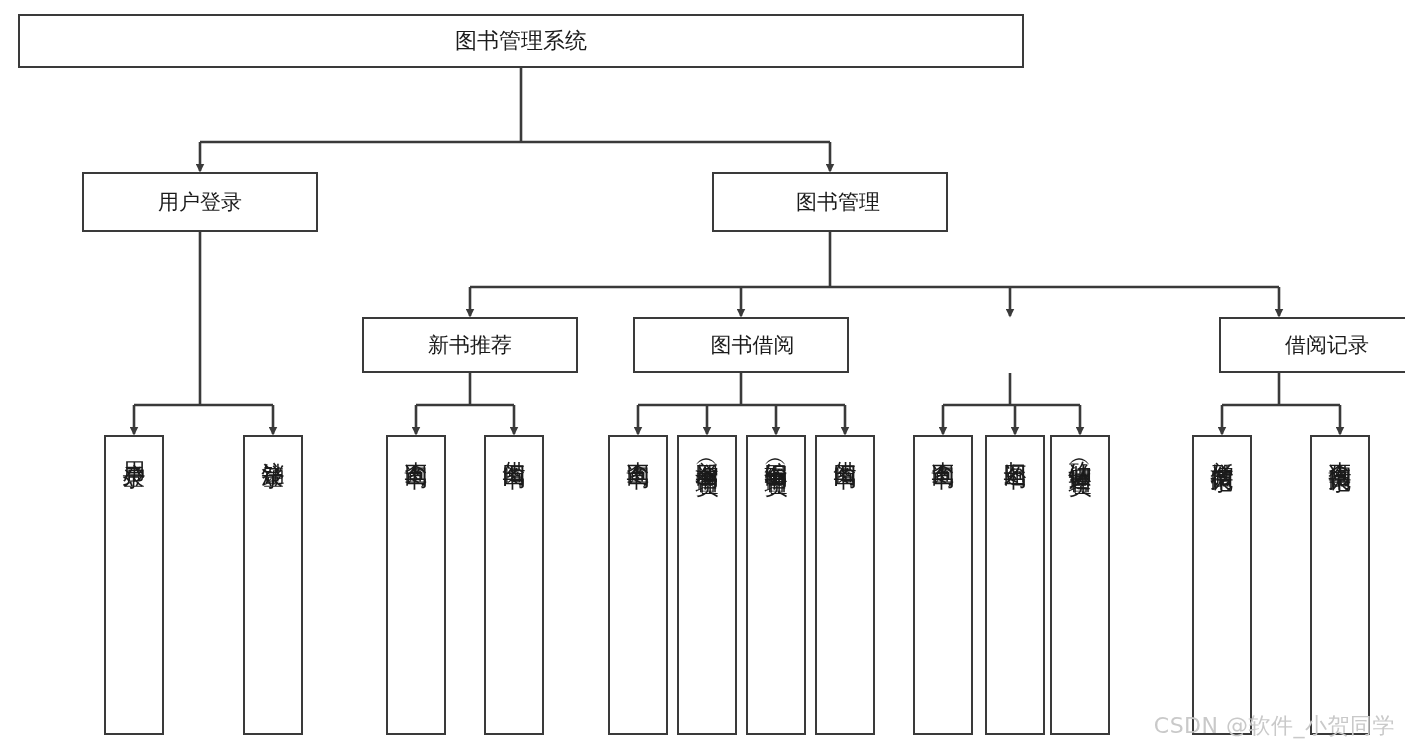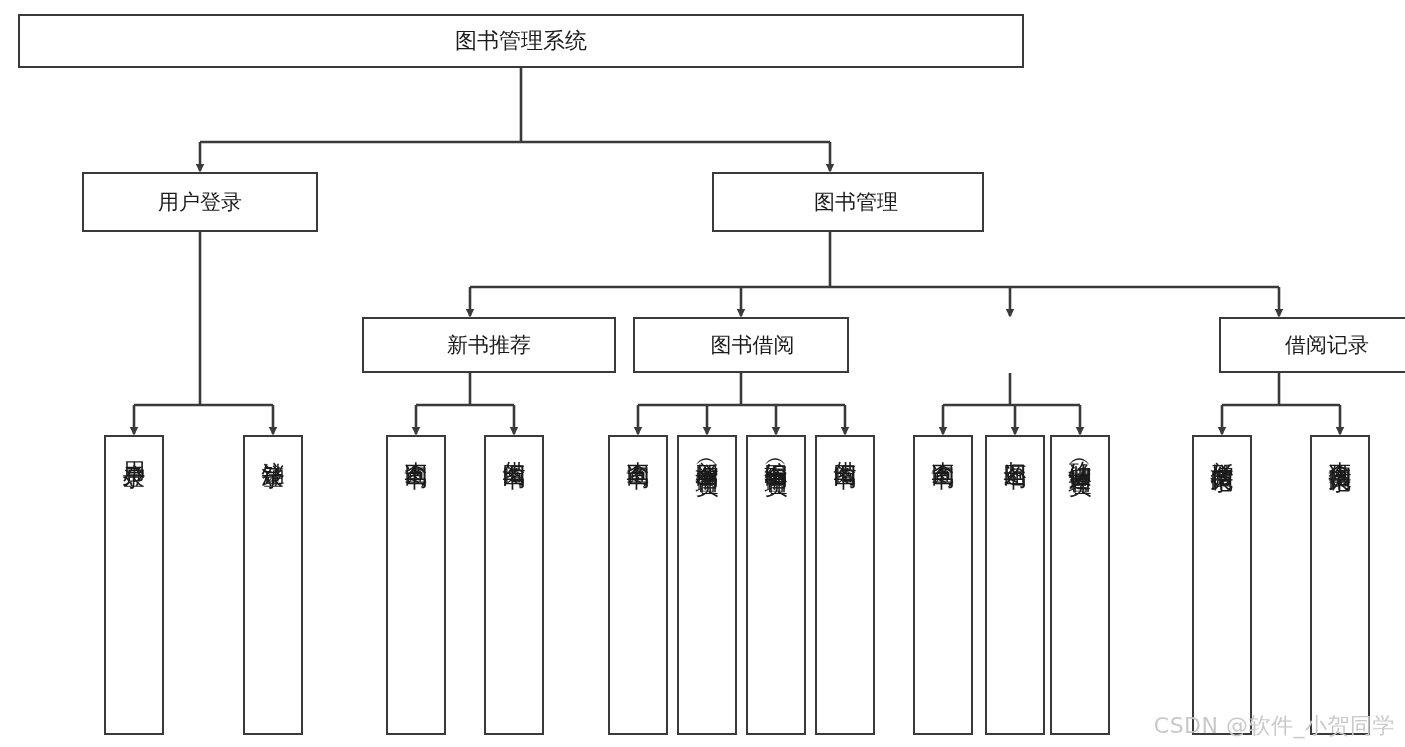--- a/index.html
+++ b/index.html
@@ -124,25 +124,25 @@
       </g>
   </svg>
 
   <div class="node root horizontal" style="left: 18px; top: 14px; width: 1006px; height: 54px;">
     <span class="node-label">图书管理系统</span>
   </div>
 
   <div class="node horizontal" style="left: 82px; top: 172px; width: 236px; height: 60px;">
     <span class="node-label">用户登录</span>
   </div>
-  <div class="node horizontal" style="left: 712px; top: 172px; width: 272px; height: 60px; padding-left: 16px;">
+  <div class="node horizontal" style="left: 712px; top: 172px; width: 236px; height: 60px; padding-left: 16px;">
     <span class="node-label">图书管理</span>
   </div>
 
-  <div class="node horizontal" style="left: 362px; top: 317px; width: 254px; height: 56px;">
+  <div class="node horizontal" style="left: 362px; top: 317px; width: 216px; height: 56px;">
     <span class="node-label">新书推荐</span>
   </div>
   <div class="node horizontal" style="left: 633px; top: 317px; width: 216px; height: 56px; padding-left: 23px;">
     <span class="node-label">图书借阅</span>
   </div>
   <div class="node horizontal" style="left: 1171px; top: 317px; width: 216px; height: 56px; margin-left: 48px;">
     <span class="node-label">借阅记录</span>
   </div>
 
   <div class="node vertical" style="left: 104px; top: 435px; width: 60px; height: 300px;">

